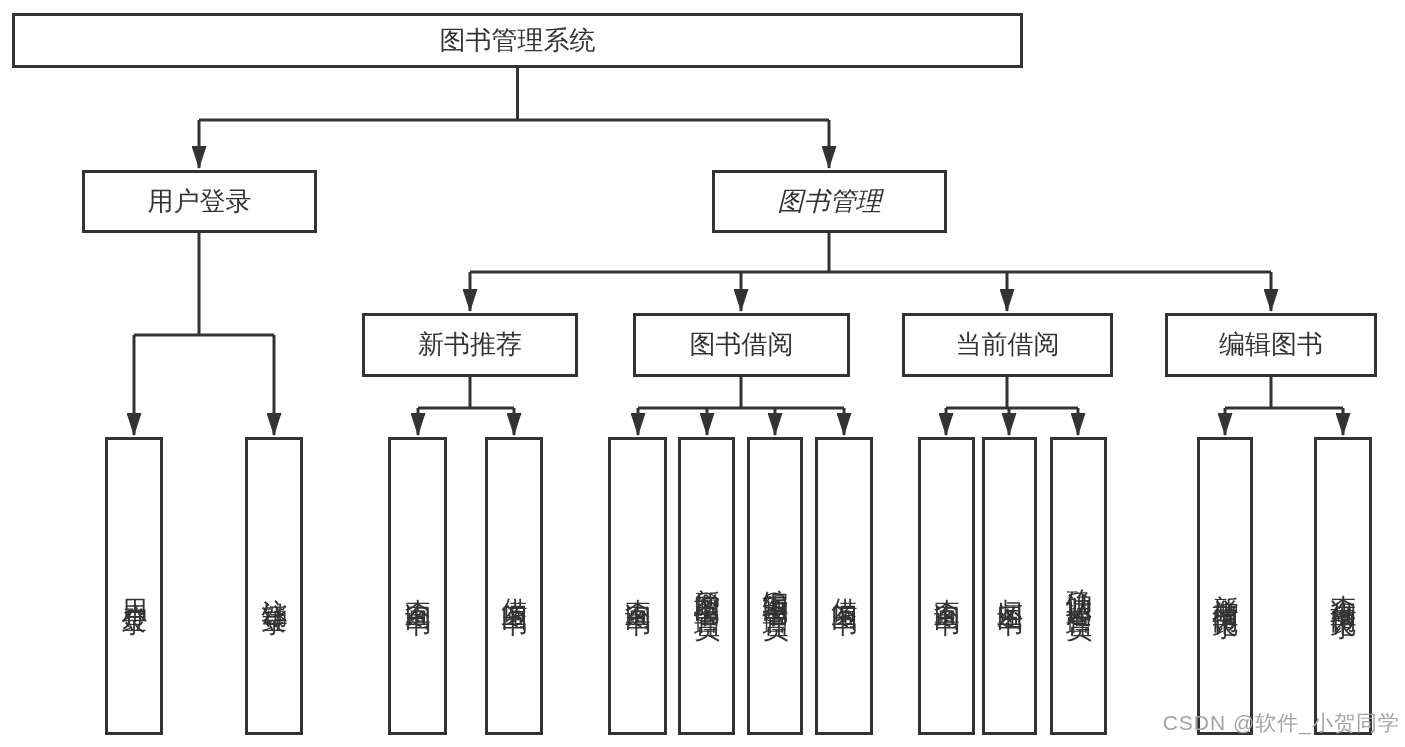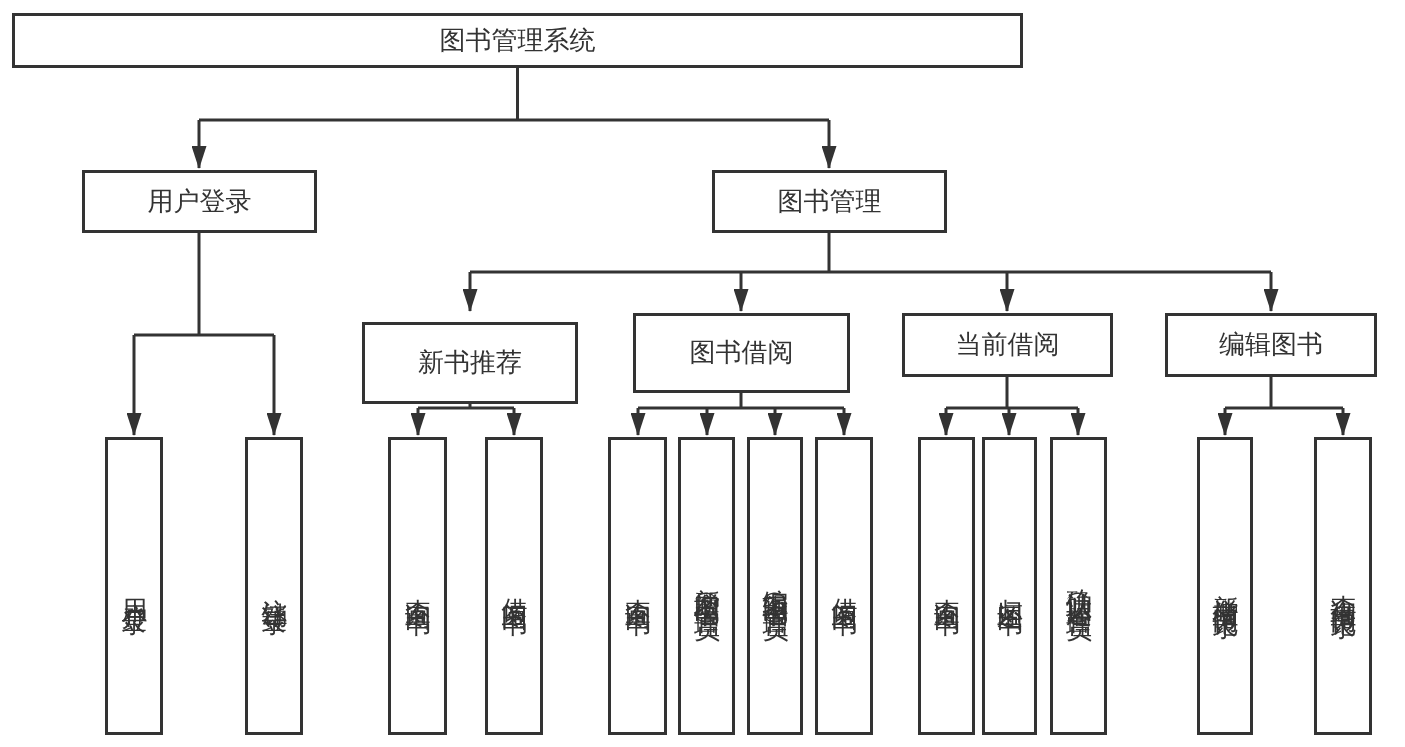--- a/index.html
+++ b/index.html
@@ -98,24 +98,24 @@
     <path class="l" d="M946,408 V435" marker-end="url(#arrow)"></path>
     <path class="l" d="M1009,408 V435" marker-end="url(#arrow)"></path>
     <path class="l" d="M1078,408 V435" marker-end="url(#arrow)"></path>
     <path class="l" d="M1225,408 V435" marker-end="url(#arrow)"></path>
     <path class="l" d="M1343,408 V435" marker-end="url(#arrow)"></path>
   </svg>
 
   <div class="box" style="left:12px; top:13px; width:1011px; height:55px;">图书管理系统</div>
 
   <div class="box" style="left:82px; top:170px; width:235px; height:63px;">用户登录</div>
-  <div class="box" style="left:712px; top:170px; width:235px; height:63px;">图书管理</div>
+  <div class="box" style="left:712px; top:170px; width:235px; height:63px;font-style:italic;">图书管理</div>
 
-  <div class="box" style="left:362px; top:322px; width:216px; height:82px;">新书推荐</div>
-  <div class="box" style="left:633px; top:313px; width:217px; height:80px;">图书借阅</div>
+  <div class="box" style="left:362px; top:313px; width:216px; height:64px;">新书推荐</div>
+  <div class="box" style="left:633px; top:313px; width:217px; height:64px;">图书借阅</div>
   <div class="box" style="left:902px; top:313px; width:211px; height:64px;text-align:center;">当前借阅</div>
   <div class="box" style="left:1165px; top:313px; width:212px; height:64px;">编辑图书</div>
 
   <div class="box v" style="left:105px; top:437px; width:58px; height:298px;">用户登录</div>
   <div class="box v" style="left:245px; top:437px; width:58px; height:298px;">注销登录</div>
 
   <div class="box v" style="left:388px; top:437px; width:59px; height:298px;">查询图书</div>
   <div class="box v" style="left:485px; top:437px; width:58px; height:298px;">借阅图书</div>
 
   <div class="box v" style="left:608px; top:437px; width:59px; height:298px;">查询图书</div>
@@ -123,14 +123,15 @@
   <div class="box v" style="left:747px; top:437px; width:56px; height:298px;">编辑图书（管理员）</div>
   <div class="box v" style="left:815px; top:437px; width:58px; height:298px;">借阅图书</div>
 
   <div class="box v" style="left:918px; top:437px; width:57px; height:298px;">查询图书</div>
   <div class="box v" style="left:982px; top:437px; width:55px; height:298px;">归还图书</div>
   <div class="box v" style="left:1050px; top:437px; width:57px; height:298px;">确认归还（管理员）</div>
 
   <div class="box v" style="left:1197px; top:437px; width:56px; height:298px;">新增借阅记录</div>
   <div class="box v" style="left:1314px; top:437px; width:58px; height:298px;">查询借阅记录</div>
 
+  <div id="watermark">CSDN @软件_小贺同学</div>
 
 </div>
 
 </body></html>

